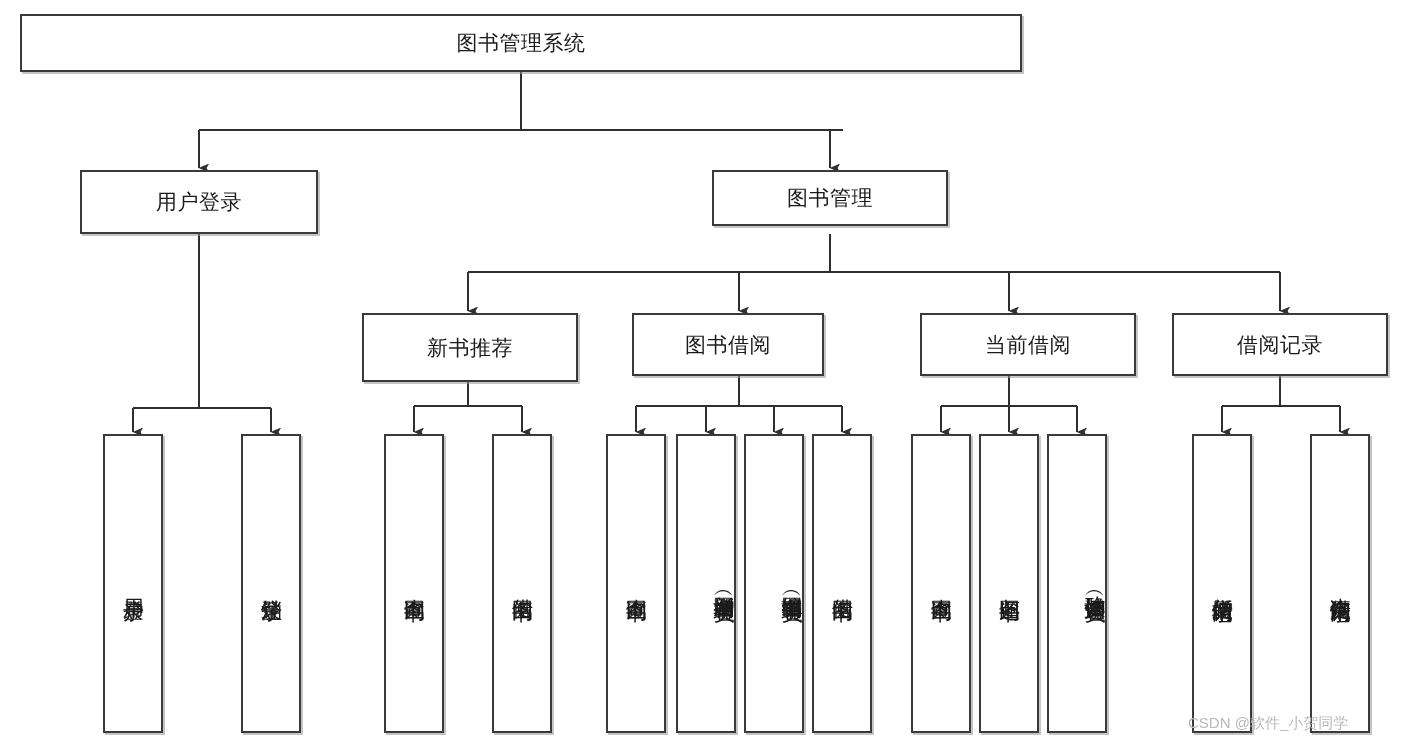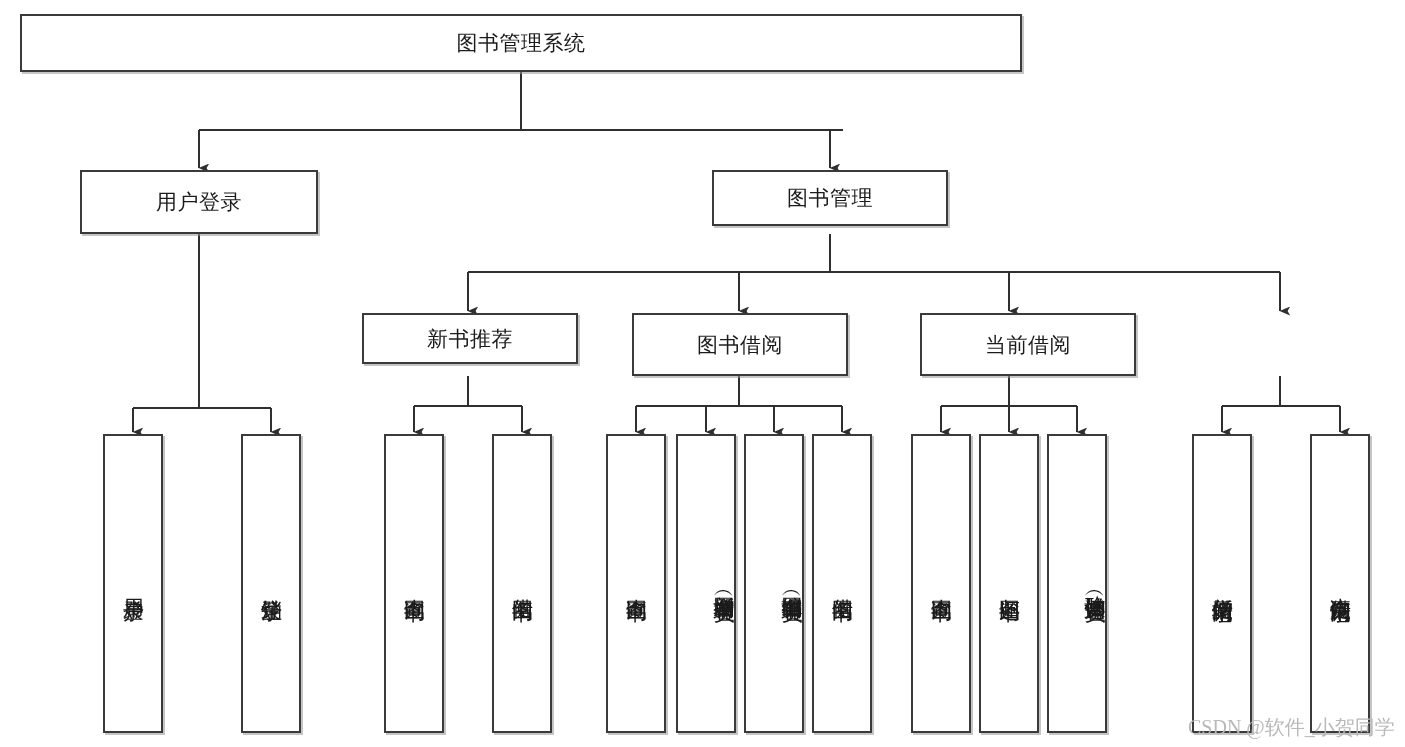--- a/index.html
+++ b/index.html
@@ -49,24 +49,24 @@
     letter-spacing: 1px;
     line-height: 1;
     white-space: nowrap;
     padding: 4px 0;
   }
   .node-v.align-top { align-items: flex-start; }
   .watermark {
     position: absolute;
     left: 1188px;
     top: 714px;
-    font-size: 20px;
+    font-size: 15px;
     color: #b9b9b9;
     white-space: nowrap;
-    font-family: Liberation Serif, serif;
+    font-family: Liberation Sans, sans-serif;
     pointer-events: none;
   }
 </style>
 </head>
 <body>
 
 <div id="diagram-root">
 
   <svg id="tree-svg" viewBox="0 0 1405 747" xmlns="http://www.w3.org/2000/svg">
     <defs>
@@ -124,32 +124,35 @@
   </div>
 
   <div class="node-box node-h" style="left:80px; top:170px; width:238px; height:64px;">
     <span>用户登录</span>
   </div>
 
   <div class="node-box node-h" style="left:712px; top:170px; width:236px; height:56px;">
     <span>图书管理</span>
   </div>
 
-  <div class="node-box node-h" style="left:362px; top:313px; width:216px; height:51px;">
+  <div class="node-box node-h" style="left:362px; top:313px; width:216px; height:69px;">
     <span>新书推荐</span>
   </div>
 
-  <div class="node-box node-h" style="left:632px; top:313px; width:216px; height:63px;">
+  <div class="node-box node-h" style="left:632px; top:313px; width:192px; height:63px;">
     <span>图书借阅</span>
   </div>
 
   <div class="node-box node-h" style="left:920px; top:313px; width:216px; height:63px;">
     <span>当前借阅</span>
   </div>
 
+  <div class="node-box node-h" style="left:1172px; top:313px; width:216px; height:63px;">
+    <span>借阅记录</span>
+  </div>
 
   <div class="node-box node-v" style="left:103px; top:434px; width:60px; height:299px;">
     <span>用户登录</span>
   </div>
   <div class="node-box node-v" style="left:241px; top:434px; width:60px; height:299px;">
     <span>注销登录</span>
   </div>
 
   <div class="node-box node-v" style="left:384px; top:434px; width:60px; height:299px;">
     <span>查询图书</span>

